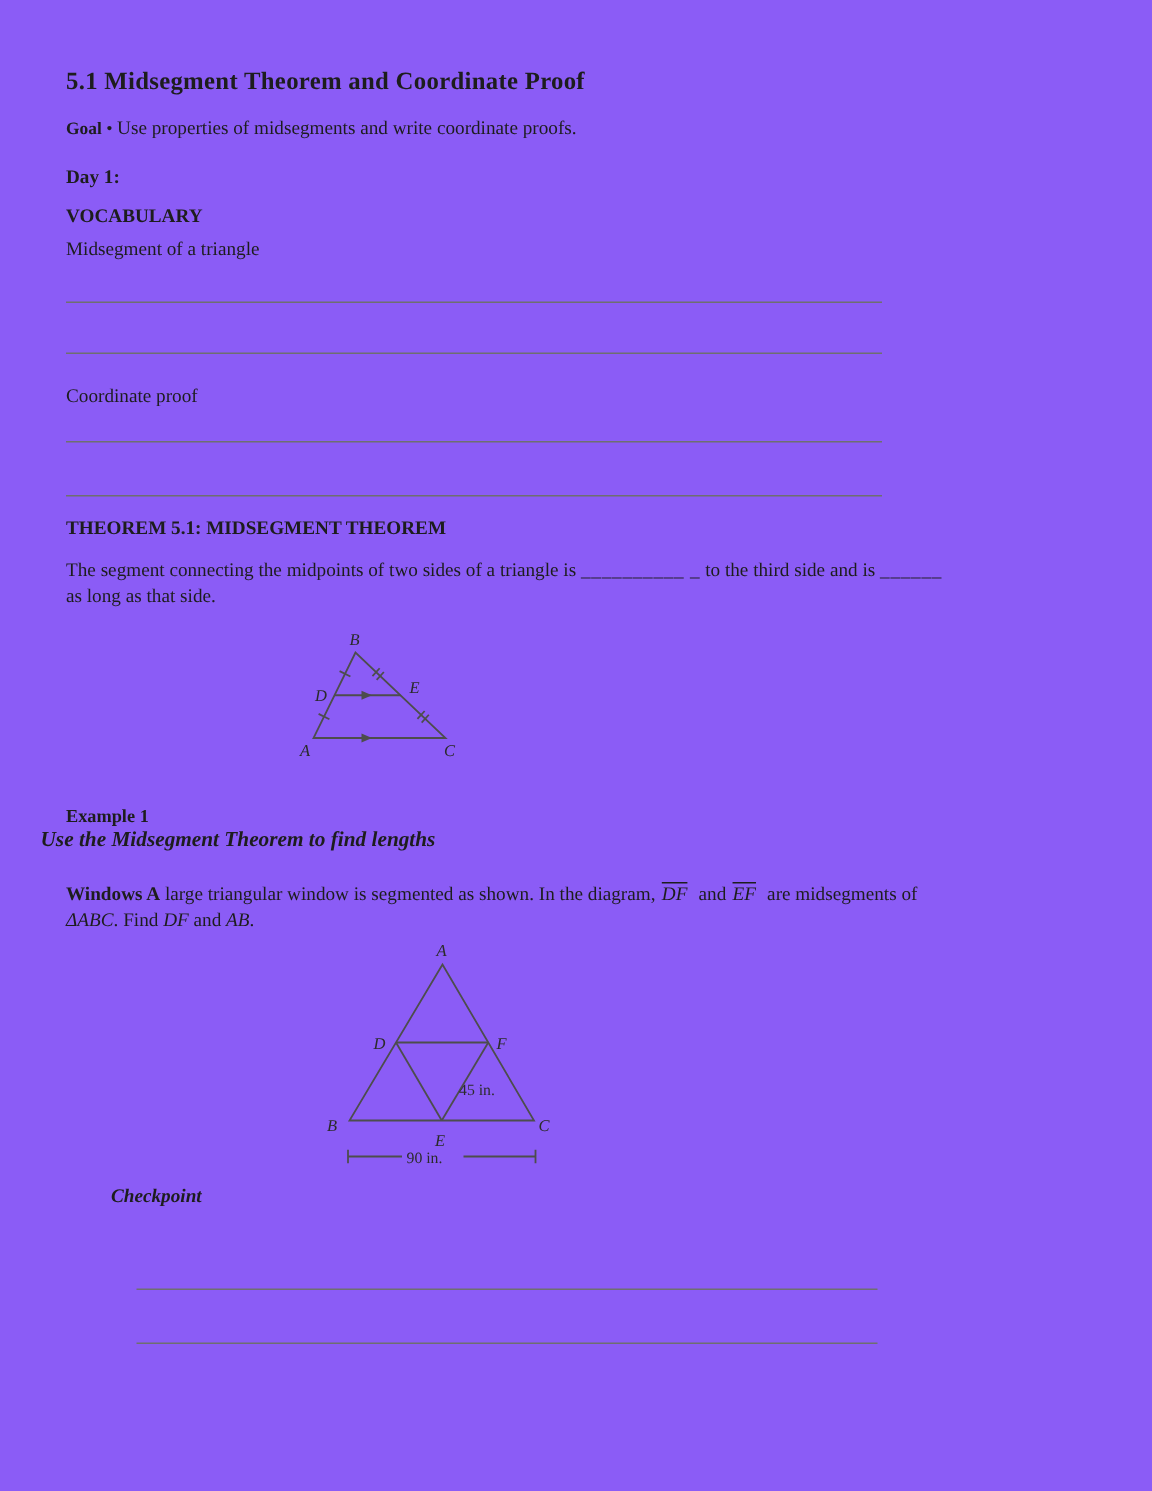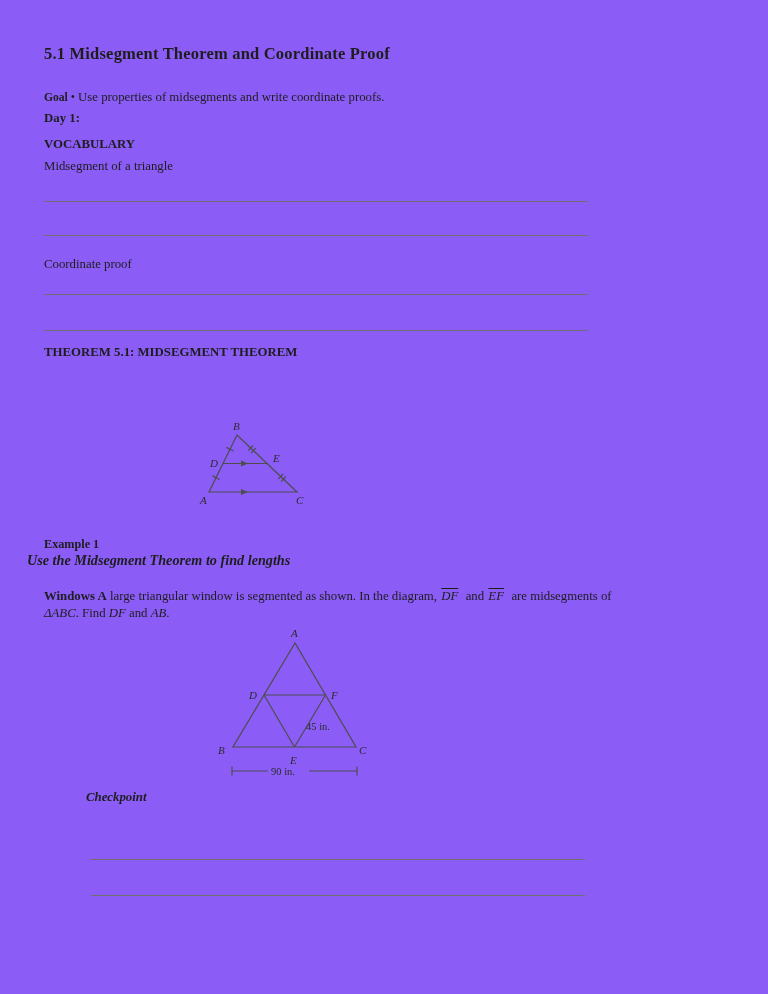--- a/index.html
+++ b/index.html
@@ -27,36 +27,40 @@
   .dlabel{font-size:11px;font-style:italic;fill:#2b2b2b;}
   .dmeas{font-size:10.5px;fill:#2b2b2b;}
 </style>
 </head>
 <body>
 
 <div class="page">
 
   <div class="abs title" style="left:44px;top:44px;">5.1 Midsegment Theorem and Coordinate Proof</div>
 
-  <div class="abs nowrap" style="left:44px;top:87px;"><span class="goal-label">Goal</span><span class="bullet">•</span><span class="body-txt">Use properties of midsegments and write coordinate proofs.</span></div>
+  <div class="abs nowrap" style="left:44px;top:76px;"><span class="goal-label">Goal</span><span class="bullet">•</span><span class="body-txt">Use properties of midsegments and write coordinate proofs.</span></div>
 
   <div class="abs h-bold" style="left:44px;top:111px;">Day 1:</div>
 
   <div class="abs h-bold" style="left:44px;top:137px;">VOCABULARY</div>
   <div class="abs body-txt" style="left:44px;top:159px;">Midsegment of a triangle</div>
 
   <div class="abs wline" style="left:44px;top:201px;width:544px;"></div>
   <div class="abs wline" style="left:44px;top:235px;width:544px;"></div>
 
   <div class="abs body-txt" style="left:44px;top:257px;">Coordinate proof</div>
 
   <div class="abs wline" style="left:44px;top:294px;width:544px;"></div>
   <div class="abs wline" style="left:44px;top:330px;width:544px;"></div>
 
   <div class="abs h-bold" style="left:44px;top:345px;text-align:right;">THEOREM 5.1: MIDSEGMENT THEOREM</div>
+  <div class="abs para" style="left:44px;top:372px;width:700px;">
+    <div class="nowrap"><span>The segment connecting the midpoints of two sides of a triangle is</span> <span class="blank">__________ _</span> <span>to the third side and is</span> <span class="blank">______</span></div>
+    <div>as long as that side.</div>
+  </div>
 
   <svg class="abs" style="left:193px;top:414px;" width="120" height="95" viewBox="0 0 120 95">
     <g stroke="#4d4d4d" stroke-width="1.2" fill="none">
       <path d="M44 21 L16 78 L104 78 Z"></path>
       <path d="M30 49.5 L74 49.5"></path>
 
       <path d="M33.4 33.4 L40.6 37"></path>
       <path d="M19.4 61.9 L26.6 65.5"></path>
 
       <path d="M60.1 31.5 L55.3 36.7"></path>
@@ -97,19 +101,19 @@
     <text class="dlabel" x="79" y="19">A</text>
     <text class="dlabel" x="37" y="81">D</text>
     <text class="dlabel" x="119" y="81">F</text>
     <text class="dlabel" x="6" y="136">B</text>
     <text class="dlabel" x="147" y="136">C</text>
     <text class="dlabel" x="78" y="146">E</text>
     <text class="dmeas" x="94" y="112">45 in.</text>
     <text class="dmeas" x="59" y="157">90 in.</text>
   </svg>
 
-  <div class="abs chk" style="left:86px;top:790px;">Checkpoint</div>
+  <div class="abs chk" style="left:74px;top:790px;">Checkpoint</div>
 
 
   <div class="abs wline" style="left:91px;top:859px;width:494px;"></div>
   <div class="abs wline" style="left:91px;top:895px;width:494px;"></div>
 
 </div>
 
 </body></html>

